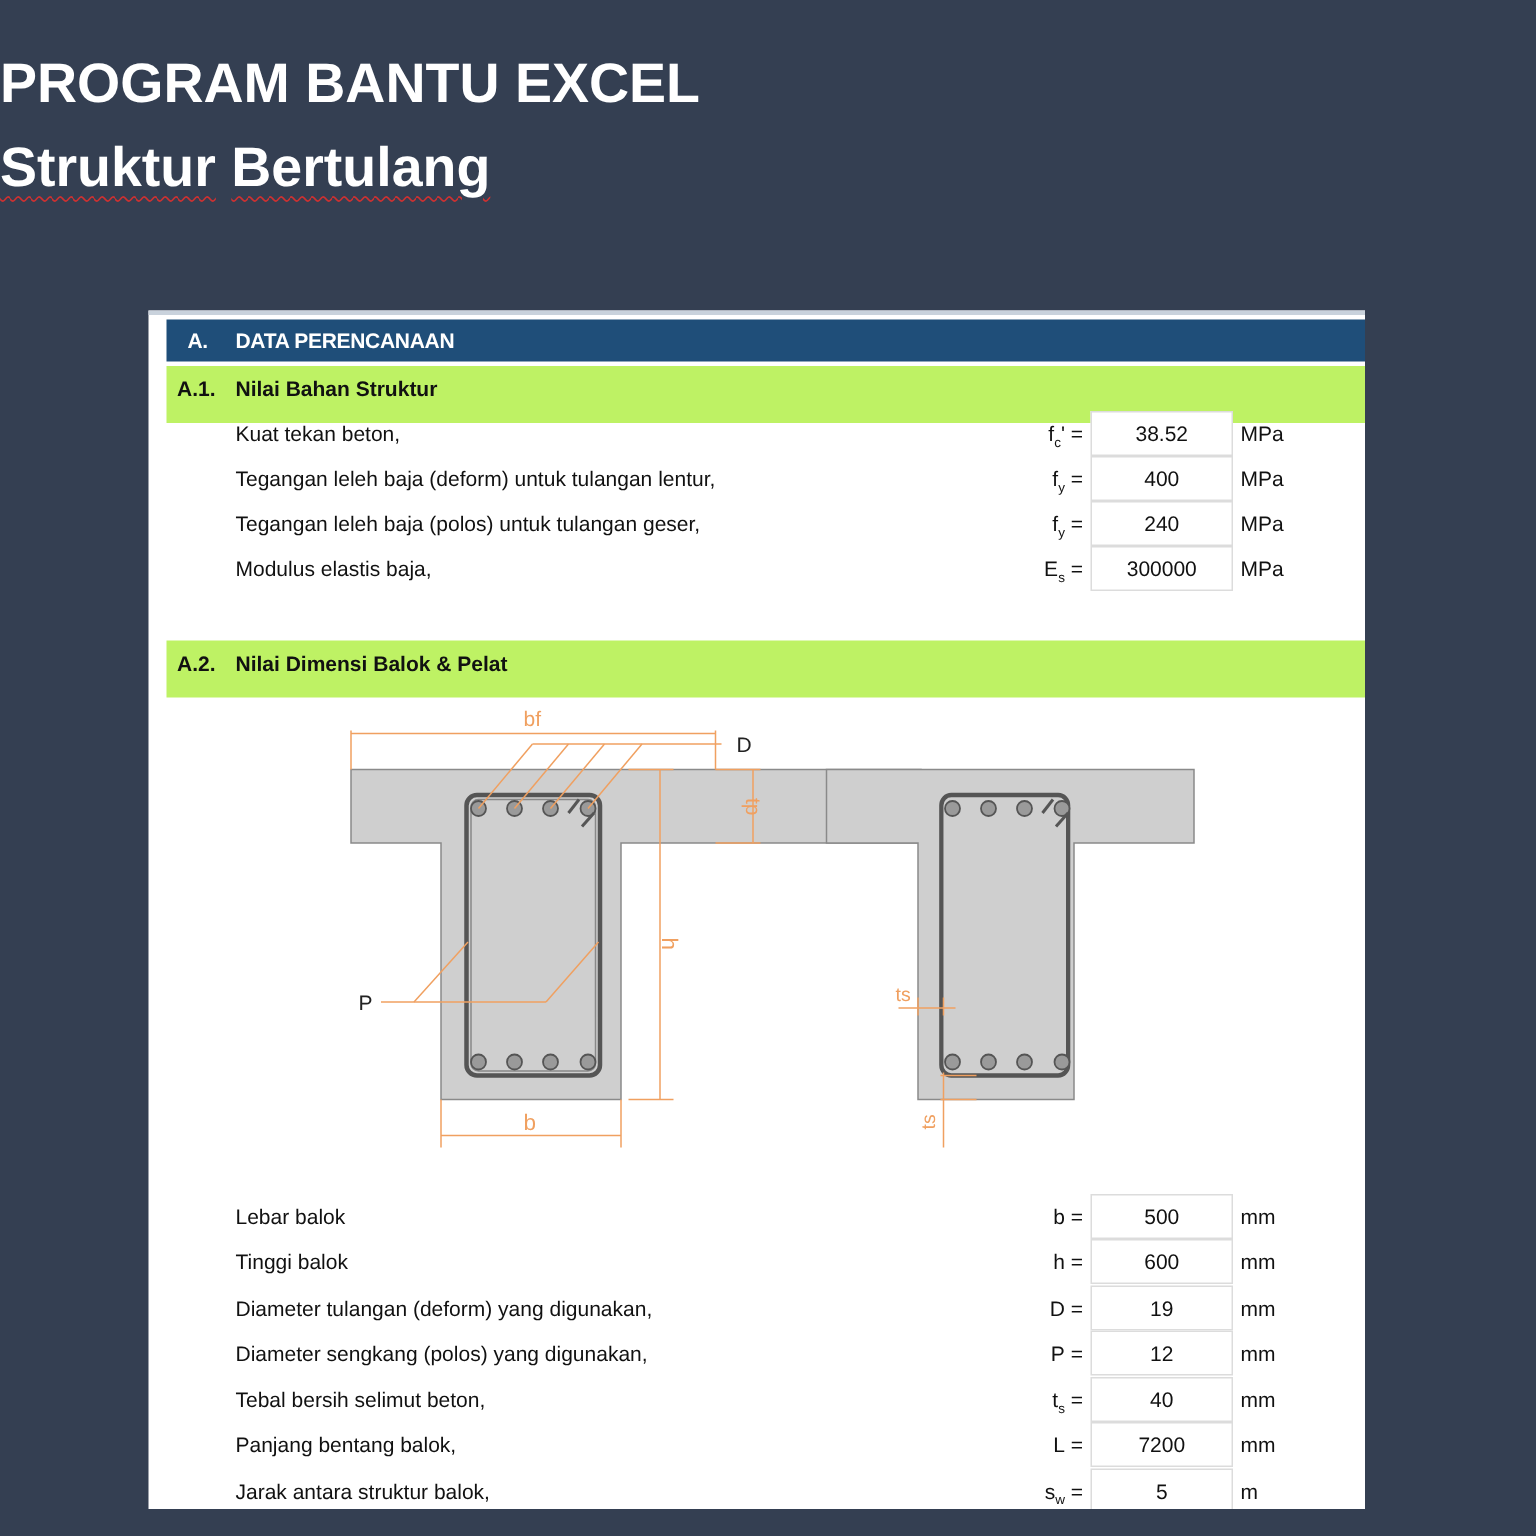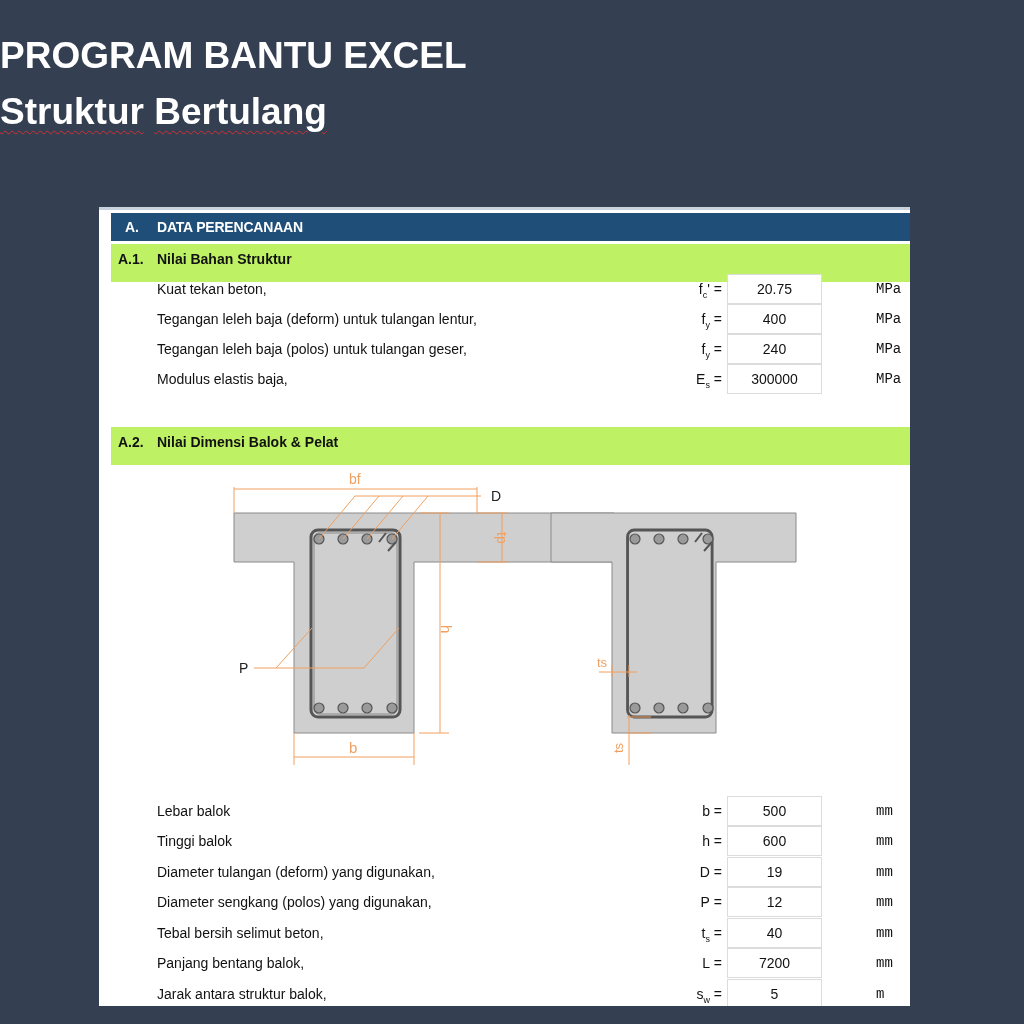--- a/index.html
+++ b/index.html
@@ -41,21 +41,21 @@
   .sub-head .txt { position:absolute; left:46px; }
   .row { position:absolute; left:0; width:811px; height:30px; font-size:14px; color:#111; }
   .row .label { position:absolute; left:58px; top:0; line-height:30px; white-space:nowrap; }
   .row .sym { position:absolute; right:188px; top:0; line-height:30px; text-align:right; white-space:nowrap; }
   .row .sym sub { font-size:9px; }
   .row .val {
     position:absolute; left:628px; top:0; width:95px; height:30px;
     border:1px solid #dcdcdc; box-sizing:border-box; text-align:center;
     line-height:28px; background:#fff;
   }
-  .row .unit { position:absolute; left:777px; top:0; line-height:30px;font-family:Liberation Mono, monospace; }
+  .row .unit { position:absolute; left:728px; top:0; line-height:30px; }
   .diagram { position:absolute; left:120px; top:255px; }
 </style>
 </head>
 <body>
 
 <div class="title-block">
   <span class="title-line">PROGRAM BANTU EXCEL</span>
   <span class="title-line">
     <span class="spell">Struktur</span>
     <span class="spell">Bertulang</span>
@@ -70,21 +70,21 @@
   </div>
 
   <div class="sub-head" style="top:34px">
     <span class="num">A.1.</span>
     <span class="txt">Nilai Bahan Struktur</span>
   </div>
 
   <div class="row" style="top:64px">
     <span class="label">Kuat tekan beton,</span>
     <span class="sym"><span>f</span><sub>c</sub><span>' =</span></span>
-    <span class="val">20.75</span>
+    <span class="val">38.52</span>
     <span class="unit">MPa</span>
   </div>
   <div class="row" style="top:94px">
     <span class="label">Tegangan leleh baja (deform) untuk tulangan lentur,</span>
     <span class="sym"><span>f</span><sub>y</sub><span> =</span></span>
     <span class="val">400</span>
     <span class="unit">MPa</span>
   </div>
   <div class="row" style="top:124px">
     <span class="label">Tegangan leleh baja (polos) untuk tulangan geser,</span>

